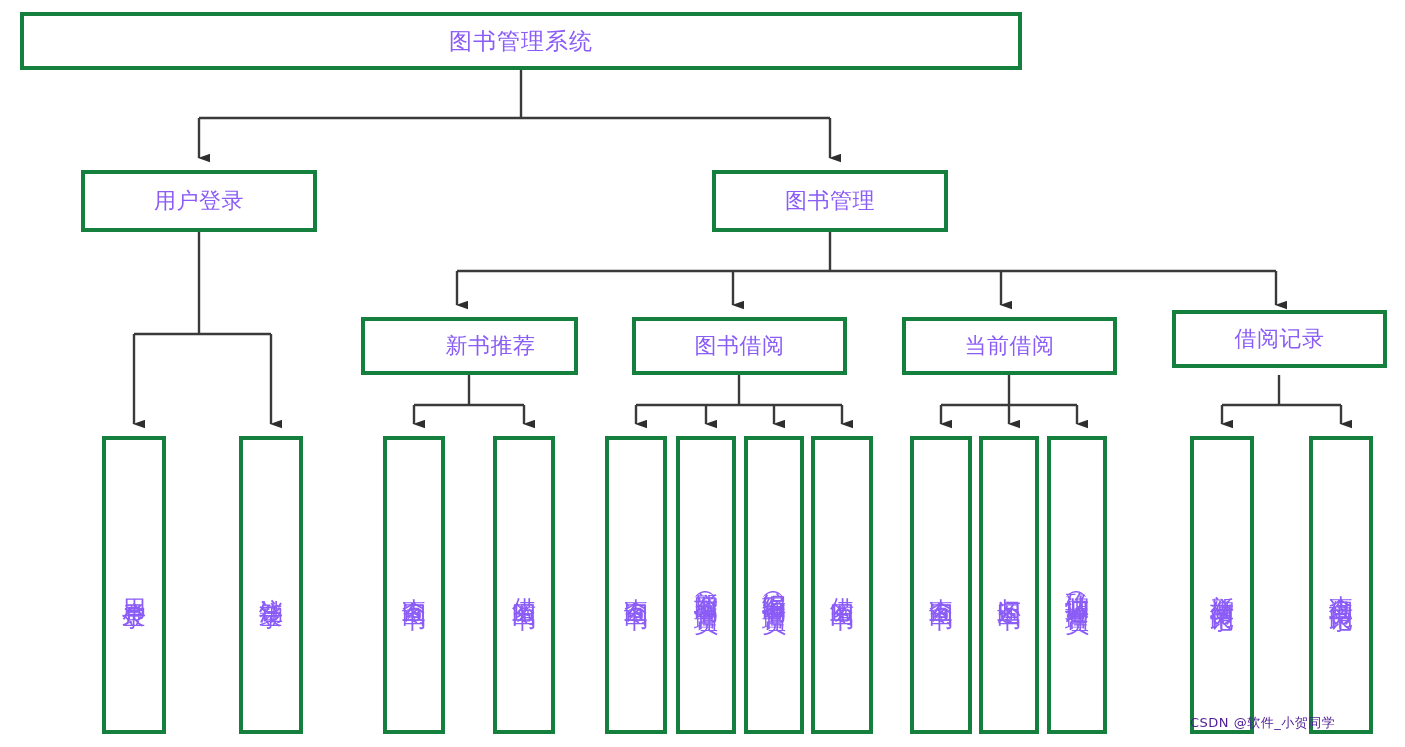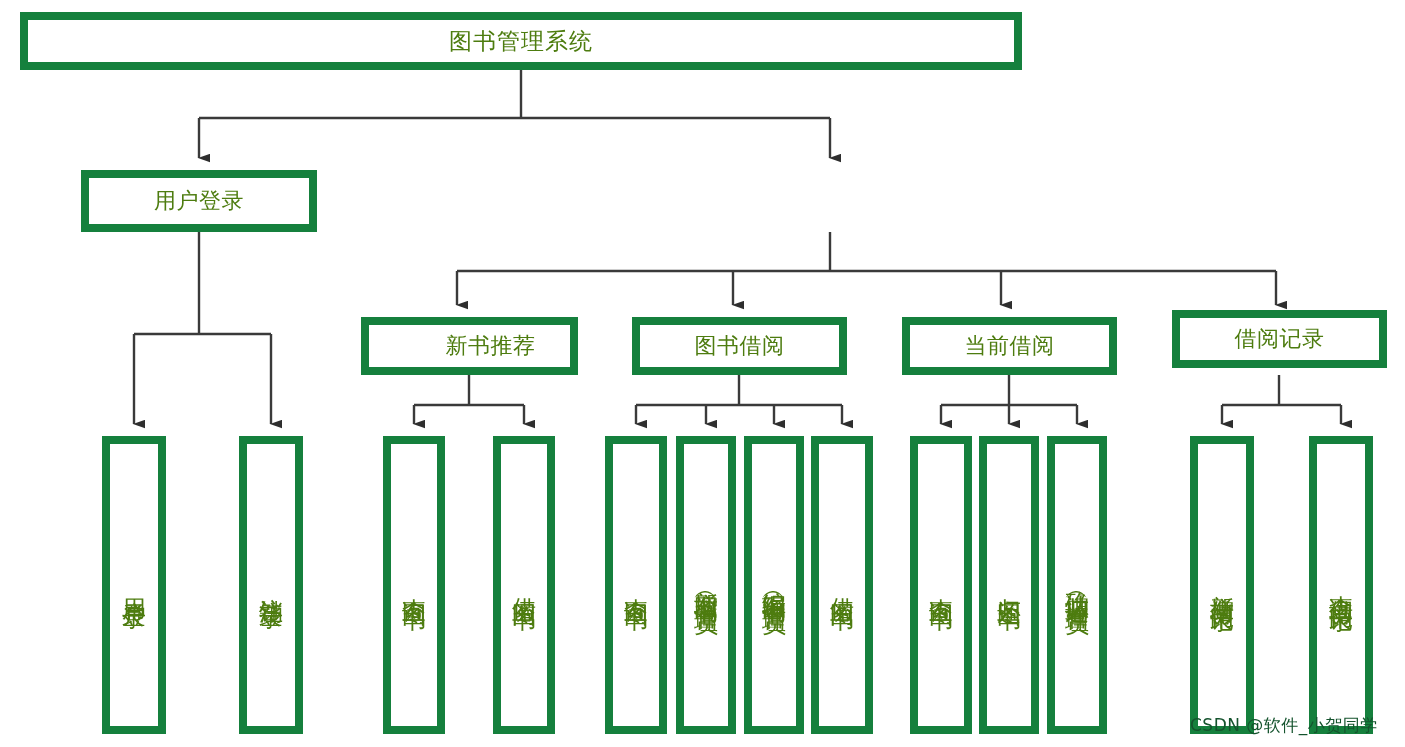--- a/index.html
+++ b/index.html
@@ -20,23 +20,23 @@
   svg.wires {
     position: absolute;
     left: 0;
     top: 0;
     width: 1405px;
     height: 747px;
   }
   .node {
     position: absolute;
     box-sizing: border-box;
-    border: 8px solid #15803d;
+    border: 4px solid #15803d;
     background: #ffffff;
-    color: #4d7c0f;
+    color: #8b5cf6;
     display: flex;
     align-items: center;
     justify-content: center;
     z-index: 3;
   }
   .node .label {
     display: block;
     text-align: center;
     line-height: 1.05;
     white-space: nowrap;
@@ -55,22 +55,22 @@
   }
   .node.v .label {
     writing-mode: vertical-rl;
     text-orientation: upright;
     font-size: 24px;
     letter-spacing: 3px;
     line-height: 1;
   }
   .watermark {
     position: absolute;
-    color: #14532d;
-    font-size: 17px;
+    color: #4c1d95;
+    font-size: 13px;
     letter-spacing: 0.5px;
     z-index: 5;
     white-space: nowrap;
     pointer-events: none;
   }
 </style>
 </head>
 <body>
 
 <div id="canvas">
@@ -125,20 +125,23 @@
     </g>
   </svg>
 
   <div class="node root h" style="left:20px; top:12px; width:1002px; height:58px;">
     <span class="label">图书管理系统</span>
   </div>
 
   <div class="node h" style="left:81px; top:170px; width:236px; height:62px;">
     <span class="label">用户登录</span>
   </div>
+  <div class="node h" style="left:712px; top:170px; width:236px; height:62px;">
+    <span class="label">图书管理</span>
+  </div>
 
   <div class="node h" style="left:361px; top:317px; width:217px; height:58px;padding-left:42px;">
     <span class="label">新书推荐</span>
   </div>
   <div class="node h" style="left:632px; top:317px; width:215px; height:58px;">
     <span class="label">图书借阅</span>
   </div>
   <div class="node h" style="left:902px; top:317px; width:215px; height:58px;">
     <span class="label">当前借阅</span>
   </div>

